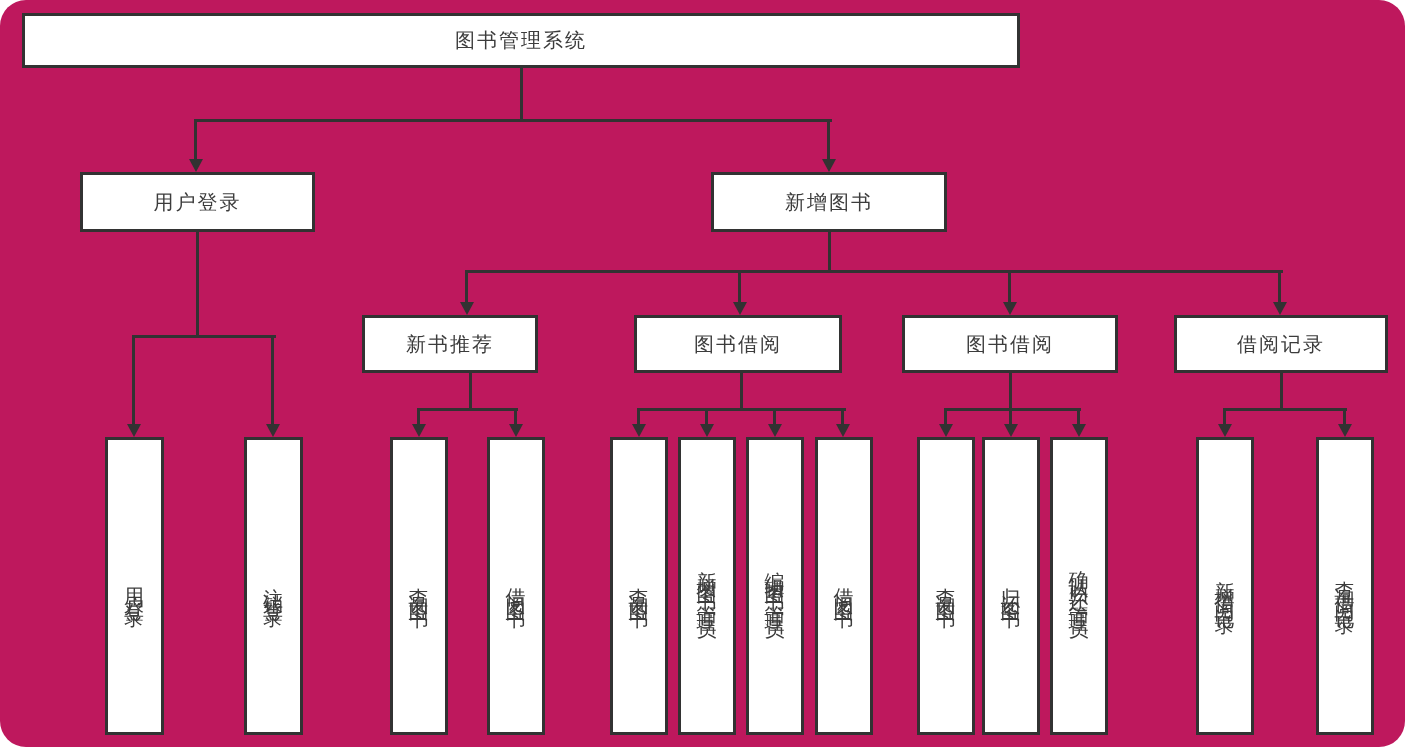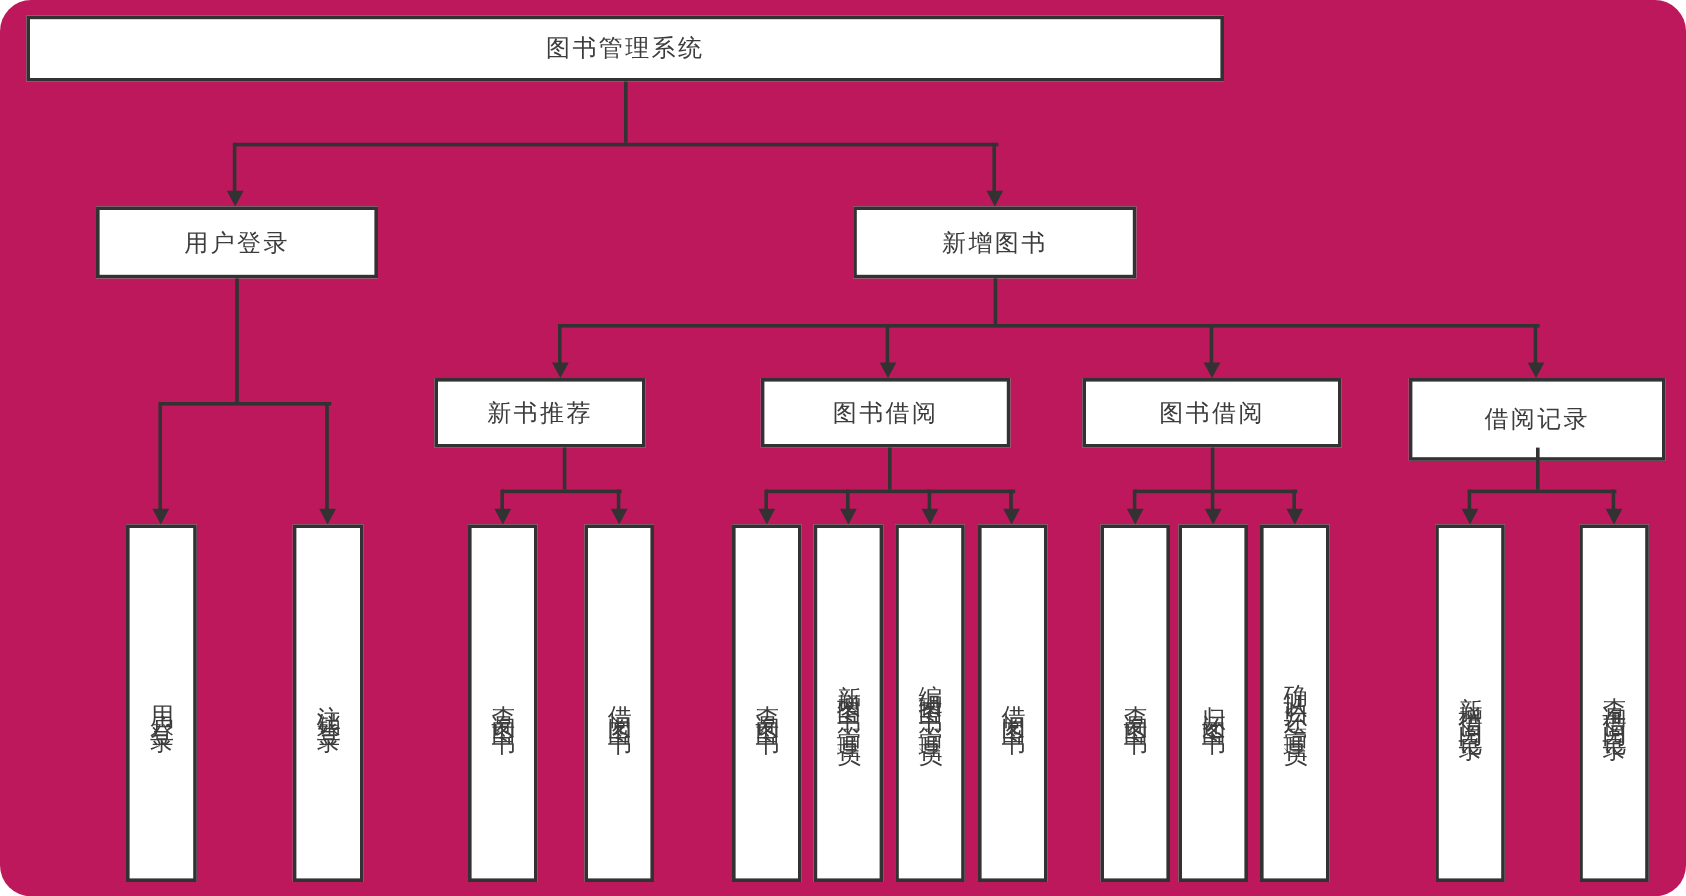--- a/index.html
+++ b/index.html
@@ -95,21 +95,21 @@
       <span class="head"></span>
     </div>
   <div class="varrow" style="left:1273px;top:270px;height:45px;">
       <span class="shaft"></span>
       <span class="head"></span>
     </div>
 
   <div class="node" style="left:362px;top:315px;width:176px;height:58px;">新书推荐</div>
   <div class="node" style="left:634px;top:315px;width:208px;height:58px;">图书借阅</div>
   <div class="node" style="left:902px;top:315px;width:216px;height:58px;">图书借阅</div>
-  <div class="node" style="left:1174px;top:315px;width:214px;height:69px;">借阅记录</div>
+  <div class="node" style="left:1174px;top:315px;width:214px;height:58px;">借阅记录</div>
 
   <div class="vline" style="left:469px;top:373px;height:35px;"></div>
   <div class="hline" style="left:418px;top:408px;width:100px;"></div>
   <div class="varrow" style="left:412px;top:408px;height:29px;">
       <span class="shaft"></span>
       <span class="head"></span>
     </div>
   <div class="varrow" style="left:509px;top:408px;height:29px;">
       <span class="shaft"></span>
       <span class="head"></span>

